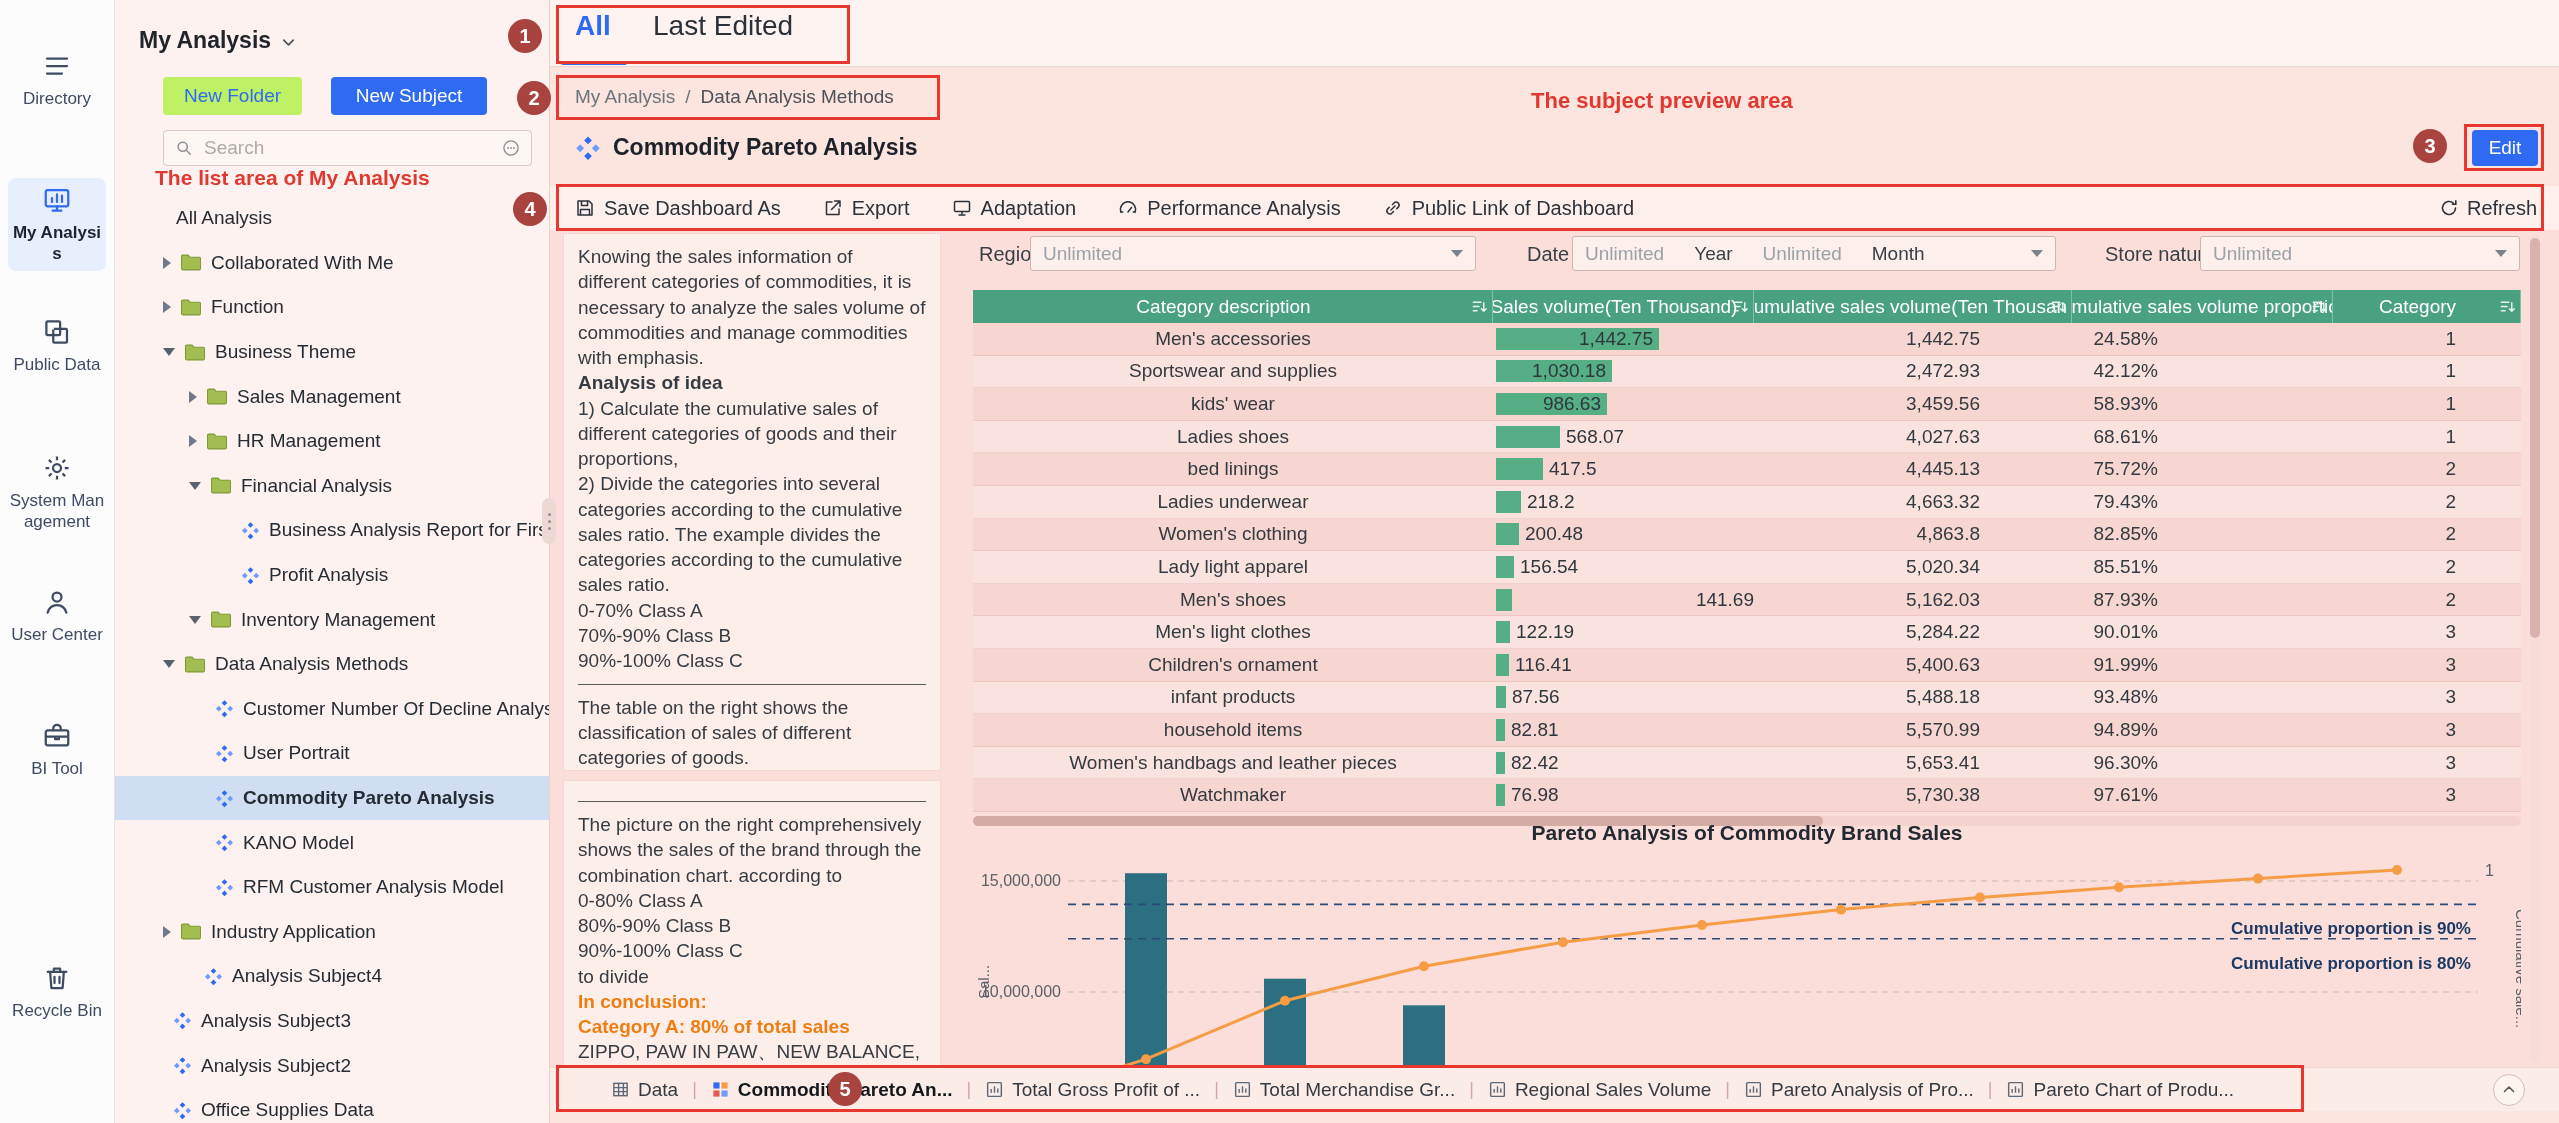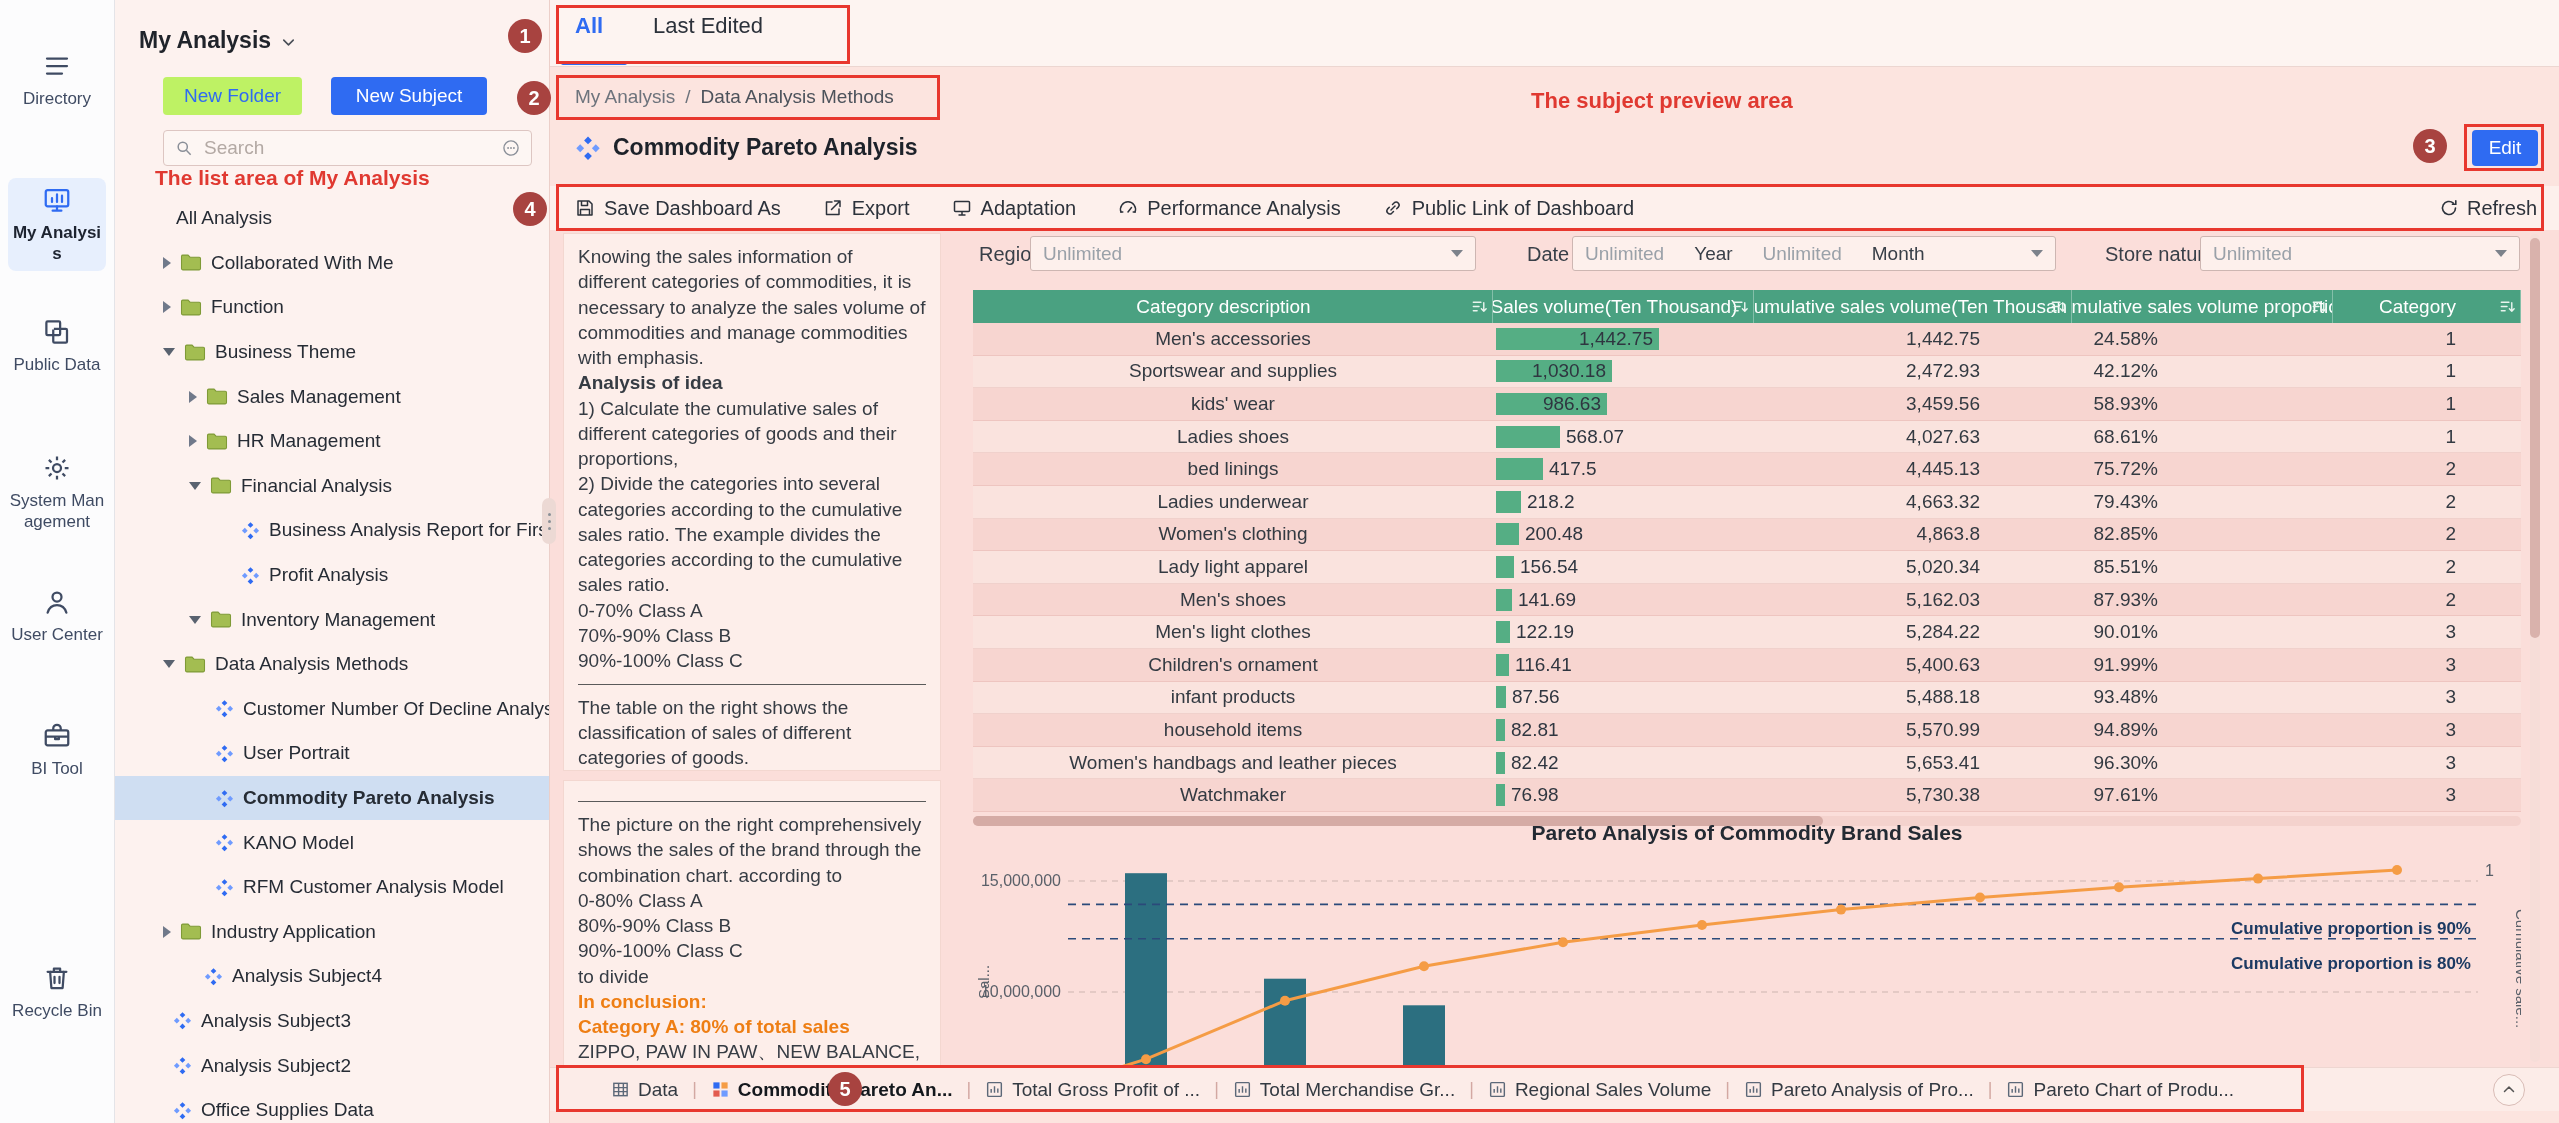--- a/index.html
+++ b/index.html
@@ -38,21 +38,21 @@
   .arw{flex:0 0 auto;width:0;height:0;border-style:solid;}
   .arw.col{border-width:6px 0 6px 8px;border-color:transparent transparent transparent #70798a;}
   .arw.exp{border-width:8px 6px 0 6px;border-color:#59626f transparent transparent transparent;}
   .tree-ic{flex:0 0 auto;display:block;}
   .tree-ic svg{display:block;}
   .tree-label{overflow:hidden;}
 
   
   #main{position:absolute;left:549px;top:0;width:2010px;height:1123px;background:#fce4df;}
   .tabstrip{position:absolute;left:0;top:0;width:2010px;height:66px;background:#fdf4f1;border-bottom:1px solid #ecd6d1;}
-  .tab{position:absolute;top:0;height:52px;display:flex;align-items:center;font-size:22px;cursor:pointer;}
+  .tab{position:absolute;top:0;height:52px;display:flex;align-items:center;font-size:28px;cursor:pointer;}
   .tab.all{left:26px;color:#2f6bf2;font-weight:700;}
   .tab.last{left:104px;color:#2b313a;}
   .tab-underline{position:absolute;left:12px;top:61px;width:66px;height:4px;background:#2f6bf2;border-radius:2px;}
   .breadcrumb{position:absolute;left:26px;top:86px;display:flex;gap:10px;font-size:19px;color:#6d737c;align-items:center;}
   .bc-item{cursor:pointer;}
   .bc-item.current{color:#4c525b;}
   .preview-annotation{position:absolute;left:982px;top:88px;font-size:22px;color:#e03931;font-weight:600;z-index:7;}
   .title-row{position:absolute;left:26px;top:134px;display:flex;align-items:center;gap:12px;}
   .title-row .subject-ic{width:26px;height:26px;}
   .title-row .subject-ic svg{width:26px;height:26px;display:block;}
@@ -754,21 +754,21 @@
             <div class="td sales" style="width: 261px;">
               <div class="bar" style="width: 18px;"></div>
               <span class="num-out">156.54</span>
             </div>
             <div class="td r cum" style="width: 318px;">5,020.34</div>
             <div class="td r prop" style="width: 261px;">85.51%</div>
             <div class="td r cat" style="width: 188px;">2</div>
           </div>
           <div class="tr odd">
             <div class="td name" style="width: 520px;">Men's shoes</div>
-            <div class="td sales" style="width: 261px;">
+            <div class="td sales" style="width: 261px; justify-content: space-between;">
               <div class="bar" style="width: 16px;"></div>
               <span class="num-out">141.69</span>
             </div>
             <div class="td r cum" style="width: 318px;">5,162.03</div>
             <div class="td r prop" style="width: 261px;">87.93%</div>
             <div class="td r cat" style="width: 188px;">2</div>
           </div>
           <div class="tr even">
             <div class="td name" style="width: 520px;">Men's light clothes</div>
             <div class="td sales" style="width: 261px;">

